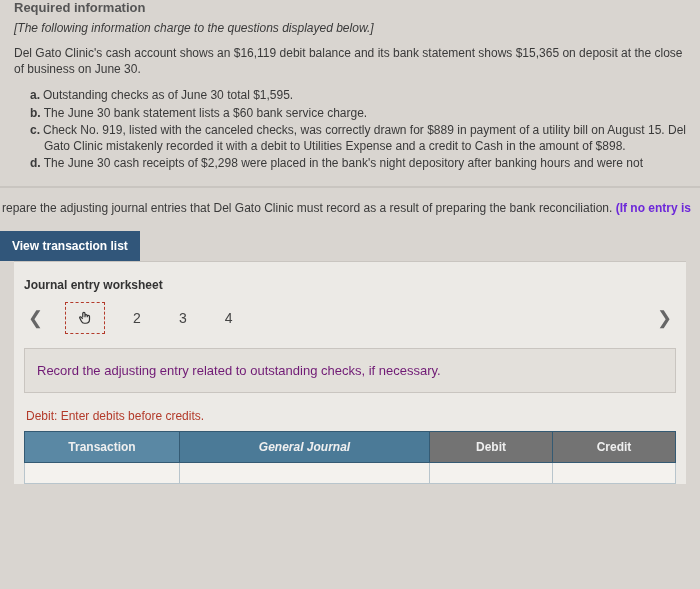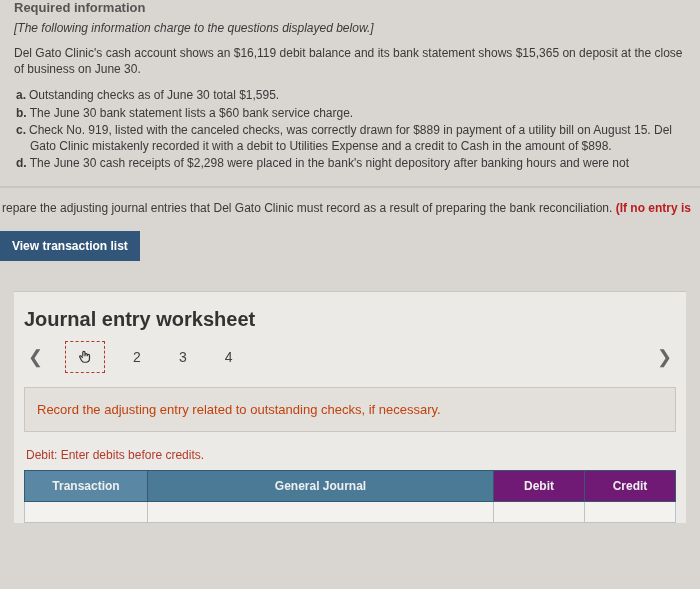--- a/index.html
+++ b/index.html
@@ -25,52 +25,52 @@
   }
   .italic-note {
     font-style: italic;
     margin-bottom: 10px;
   }
   .scenario {
     margin-bottom: 10px;
     line-height: 1.35;
   }
   .items {
-    margin: 0 0 0 2px;
+    margin: 0 0 0 16px;
     line-height: 1.35;
   }
   .item { margin-bottom: 1px; }
   .item .lbl { font-weight: bold; margin-right: 3px; }
   .item .sub { display:block; margin-left: 14px; }
   .instruction {
     padding: 12px 2px 10px 2px;
     line-height: 1.35;
   }
-  .instruction .redbold { color: #b91c1c; font-weight: bold; }
+  .instruction .redbold { color: #6d28d9; font-weight: bold; }
   .tab-btn {
     display: inline-block;
     background: #31567a;
     color: #fff;
     font-weight: bold;
     font-size: 12px;
     padding: 8px 12px;
     margin-top: 4px;
-    margin-bottom: 30px;
+    margin-bottom: 0;
     border: none;
     cursor: pointer;
   }
   .worksheet {
     background: #eceae6;
     margin: 0 14px 0 14px;
     padding: 16px 10px 0 10px;
     border-top: 1px solid #c9c5c0;
   }
   .ws-title {
     font-weight: bold;
-    font-size: 20px;
+    font-size: 12px;
     color: #333;
     margin-bottom: 10px;
   }
   .pager {
     display: flex;
     align-items: center;
     gap: 18px;
     margin-bottom: 14px;
     font-size: 14px;
     color: #444;
@@ -82,43 +82,43 @@
     border: 1px dashed #b33a2a;
     padding: 6px 10px;
     cursor:pointer;
   }
   .pager .current svg { display:block; }
   .prompt-box {
     border: 1px solid #c9c5c0;
     background: #e3e0db;
     padding: 14px 12px 14px 12px;
     font-size: 13px;
-    color: #c2410c;
+    color: #701a75;
   }
   .note-red {
     color: #b33a2a;
     font-size: 12px;
     margin: 16px 0 8px 2px;
   }
   table.je {
     border-collapse: collapse;
     width: 100%;
   }
   table.je th {
     background: #4b7a97;
     color: #efefef;
     font-weight: bold;
     font-size: 12px;
-    padding: 8px 6px;
+    padding: 8px 22px;
     border: 1px solid #345a73;
     text-align: center;
   }
   table.je th.trans { width: 110px; background:#5a88a4;}
-  table.je th.gj { width: auto; }
-  table.je th.dc { width: 78px; background:#701a75;}
+  table.je th.gj { width: auto; font-style: italic; }
+  table.je th.dc { width: 78px; background:#737373;}
   table.je td {
     border: 1px solid #b8c5cc;
     height: 18px;
     background: #f4f2ee;
   }
 </style>
 </head>
 <body>
 
 

